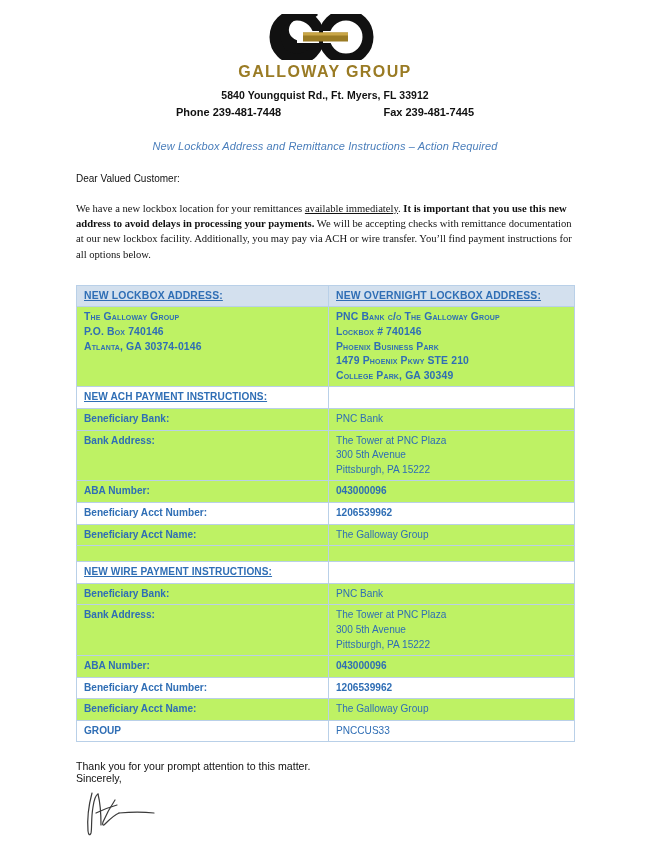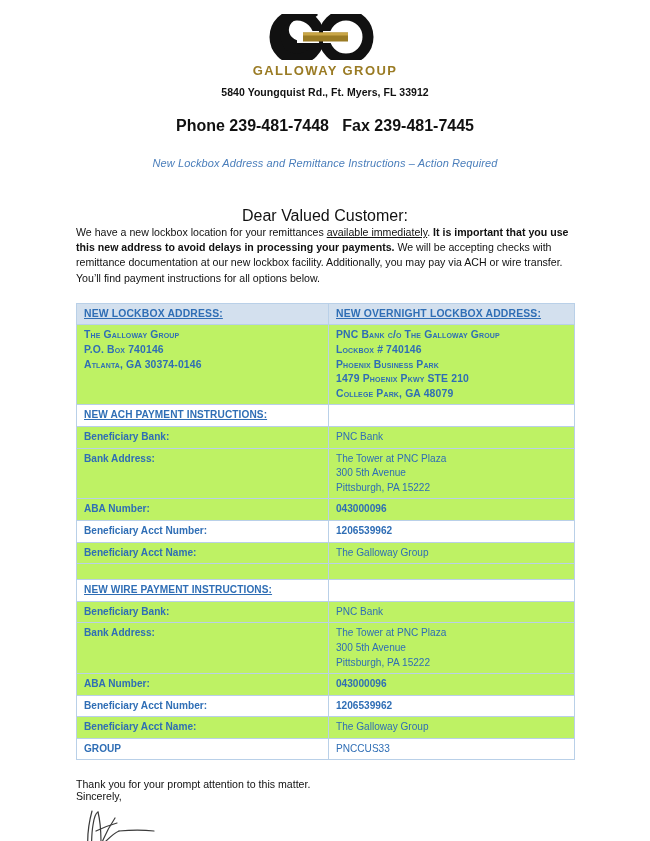--- a/index.html
+++ b/index.html
@@ -37,75 +37,76 @@
     align-items: flex-start;
   }
   .logo-mark {
     position: relative;
     width: 128px;
     height: 46px;
   }
   .wordmark {
     font-family: "Liberation Sans", sans-serif;
     font-weight: bold;
-    font-size: 13px;
+    font-size: 16px;
     letter-spacing: 1.4px;
     color: #9a7b24;
     margin-top: -2px;
     line-height: 1;
     text-align: center;
   }
   .addr-line {
     font-size: 10.5px;
     font-weight: bold;
     color: #111;
     margin-top: 9px;
     letter-spacing: 0.05px;
   }
   .phonefax {
-    font-size: 16px;
-    font-weight: bold;
-    color: #111;
-    margin-top: 19px;
+    font-size: 11px;
+    font-weight: bold;
+    color: #111;
+    margin-top: 5px;
     width: 298px;
     margin-left: auto;
     margin-right: auto;
     display: flex;
     justify-content: space-between;
   }
 
   
   .doc-title {
     margin-top: 22px;
     text-align: center;
     font-size: 11px;
     font-style: italic;
     color: #4a7ebb;
     letter-spacing: 0.1px;
   }
 
   
   .salutation {
-    margin-top: 38px;
-    font-size: 16px;
-    color: #111;
-    text-align: center;
+    margin-top: 21px;
+    font-size: 10px;
+    color: #111;
   }
   .para {
+    margin-top: 17px;
     font-size: 10.6px;
     line-height: 15.2px;
     color: #111;
     text-align: left;
+    font-family: Liberation Serif, serif;
   }
   .para .u { text-decoration: underline; }
   .para .b { font-weight: bold; }
 
   
   table.instr {
-    margin-top: 17px;
+    margin-top: 23px;
     width: 498px;
     border-collapse: collapse;
     table-layout: fixed;
     font-size: 9.6px;
   }
   table.instr td {
     border: 1px solid #b9d0e8;
     padding: 3px 6px 3px 7px;
     vertical-align: top;
     line-height: 14.6px;
@@ -225,21 +226,21 @@
         <td>
           <span class="smallcaps nline">The Galloway Group</span>
           <span class="smallcaps nline">P.O. Box 740146</span>
           <span class="smallcaps nline">Atlanta, GA 30374-0146</span>
         </td>
         <td>
           <span class="smallcaps nline">PNC Bank c/o The Galloway Group</span>
           <span class="smallcaps nline">Lockbox # 740146</span>
           <span class="smallcaps nline">Phoenix Business Park</span>
           <span class="smallcaps nline">1479 Phoenix Pkwy STE 210</span>
-          <span class="smallcaps nline">College Park, GA 48079</span>
+          <span class="smallcaps nline">College Park, GA 30349</span>
         </td>
       </tr>
 
       <tr class="plain">
         <td>
           <span class="sect-label">NEW ACH PAYMENT INSTRUCTIONS:</span>
         </td>
         <td>&nbsp;</td>
       </tr>
 

